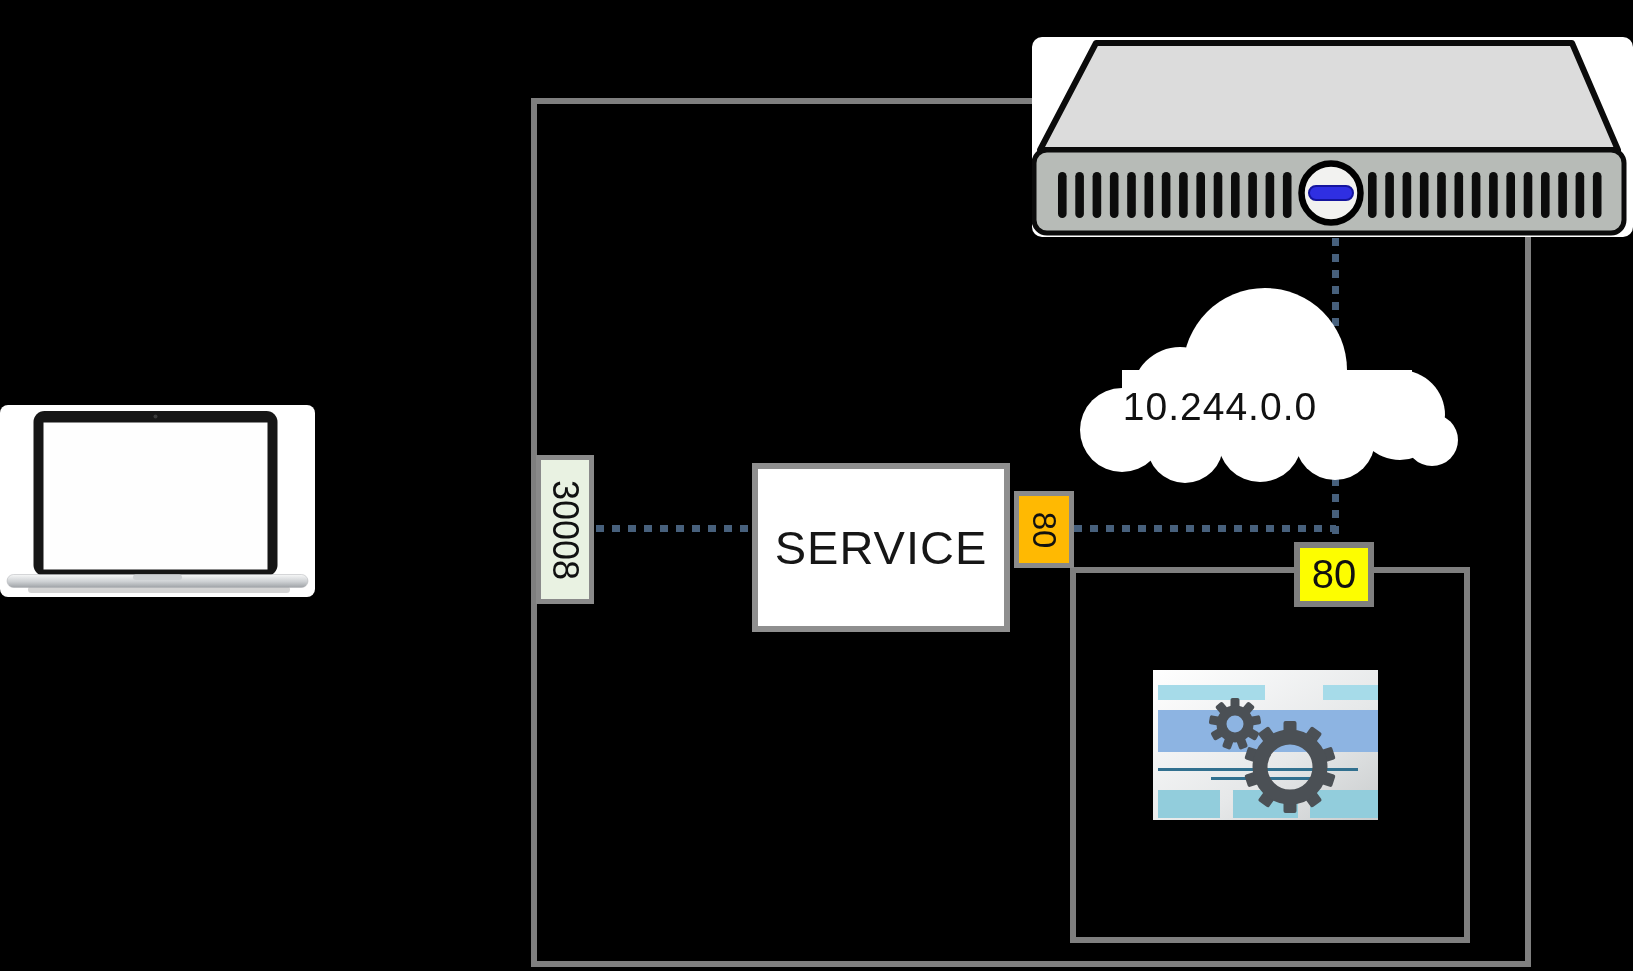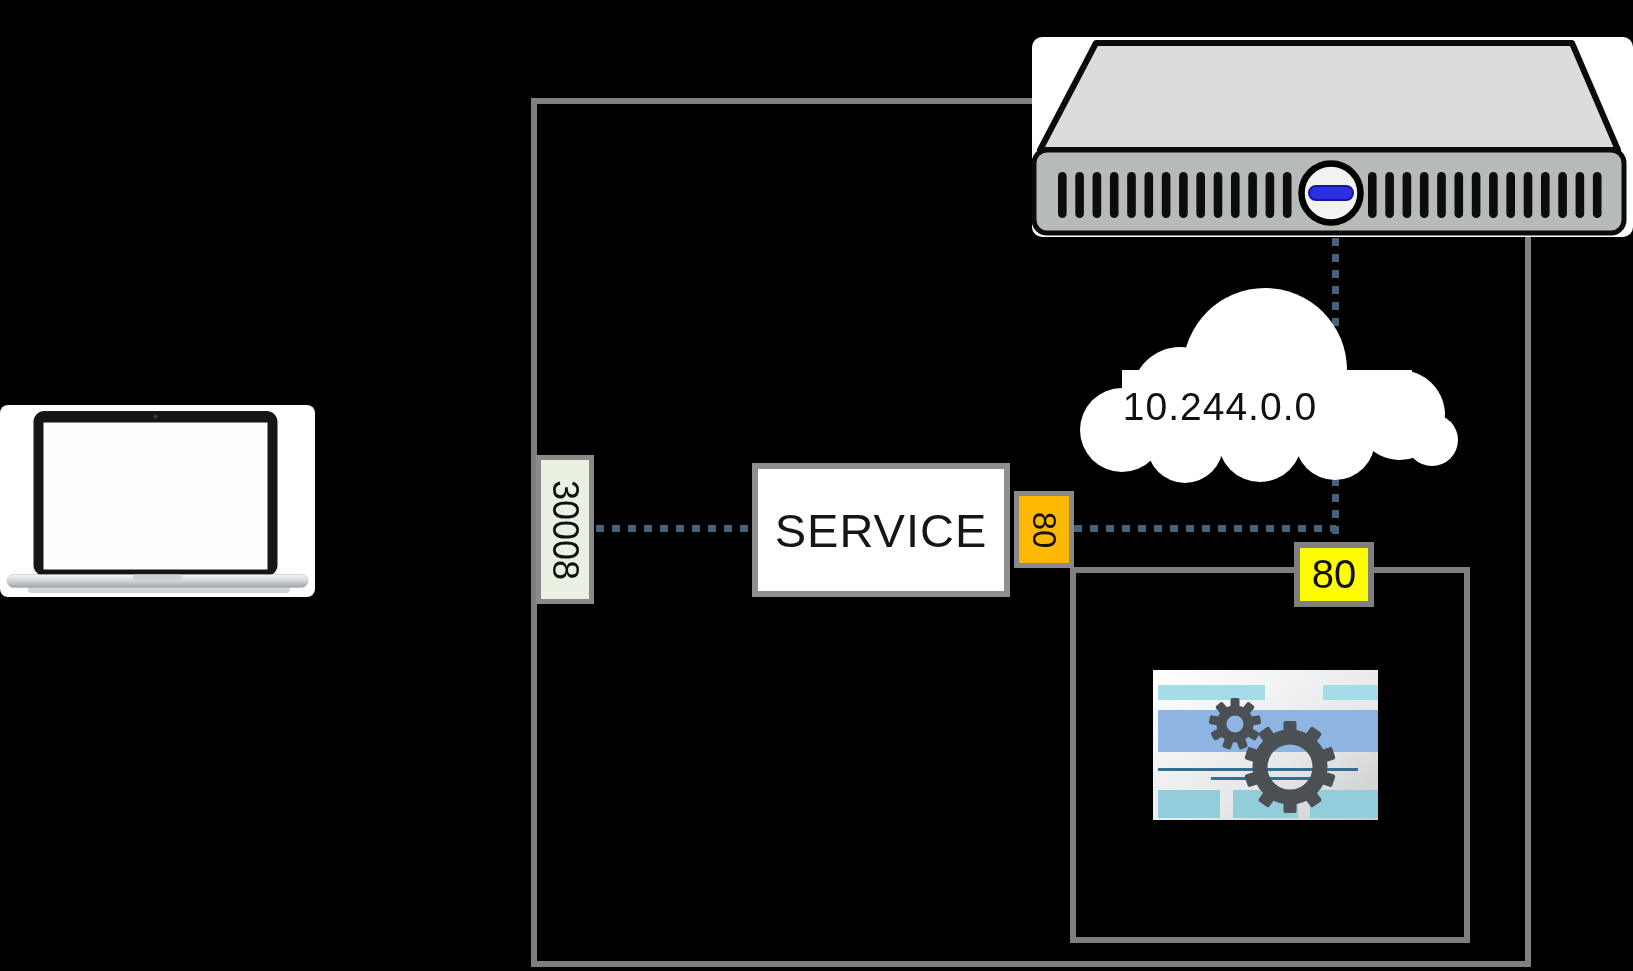--- a/index.html
+++ b/index.html
@@ -18,21 +18,21 @@
   #cloud-label{left:1095px;top:369px;width:250px;text-align:center;font-size:39px;
                font-weight:300;color:#111;z-index:5;letter-spacing:1px;margin-top:16px;}
   #app-icon{left:1153px;top:670px;width:225px;height:150px;z-index:4;}
   
   .dot-h{height:7px;background:repeating-linear-gradient(to right,#47607c 0 8px,transparent 8px 16px);z-index:3;}
   .dot-v{width:7px;background:repeating-linear-gradient(to bottom,#47607c 0 8px,transparent 8px 16px);z-index:3;}
   #dot-a{left:596px;top:525px;width:156px;}
   #dot-b{left:1074px;top:525px;width:262px;}
   #dot-c{left:1332px;top:238px;height:305px;}
   
-  #service-box{left:752px;top:463px;width:258px;height:134px;background:#fff;
+  #service-box{left:752px;top:463px;width:258px;height:169px;background:#fff;
                border:6px solid #8f8f8f;box-sizing:border-box;z-index:5;
                display:flex;align-items:center;justify-content:center;}
   #service-box span{font-size:47px;font-weight:300;color:#161616;letter-spacing:1px;}
   .badge{box-sizing:border-box;display:flex;align-items:center;justify-content:center;z-index:5;}
   #nodeport-badge{left:536px;top:455px;width:58px;height:149px;background:#e9f2e2;border:5px solid #8a8a8a;}
   #nodeport-badge span{transform:rotate(90deg);font-size:36px;font-weight:300;color:#111;white-space:nowrap;}
   #svcport-badge{left:1014px;top:491px;width:60px;height:77px;background:#ffb902;border:5px solid #8a8a8a;}
   #svcport-badge span{transform:rotate(90deg);font-size:33px;font-weight:300;color:#111;}
   #podport-badge{left:1294px;top:542px;width:80px;height:65px;background:#fdfd00;border:6px solid #7f7f7f;}
   #podport-badge span{font-size:40px;font-weight:300;color:#111;}

